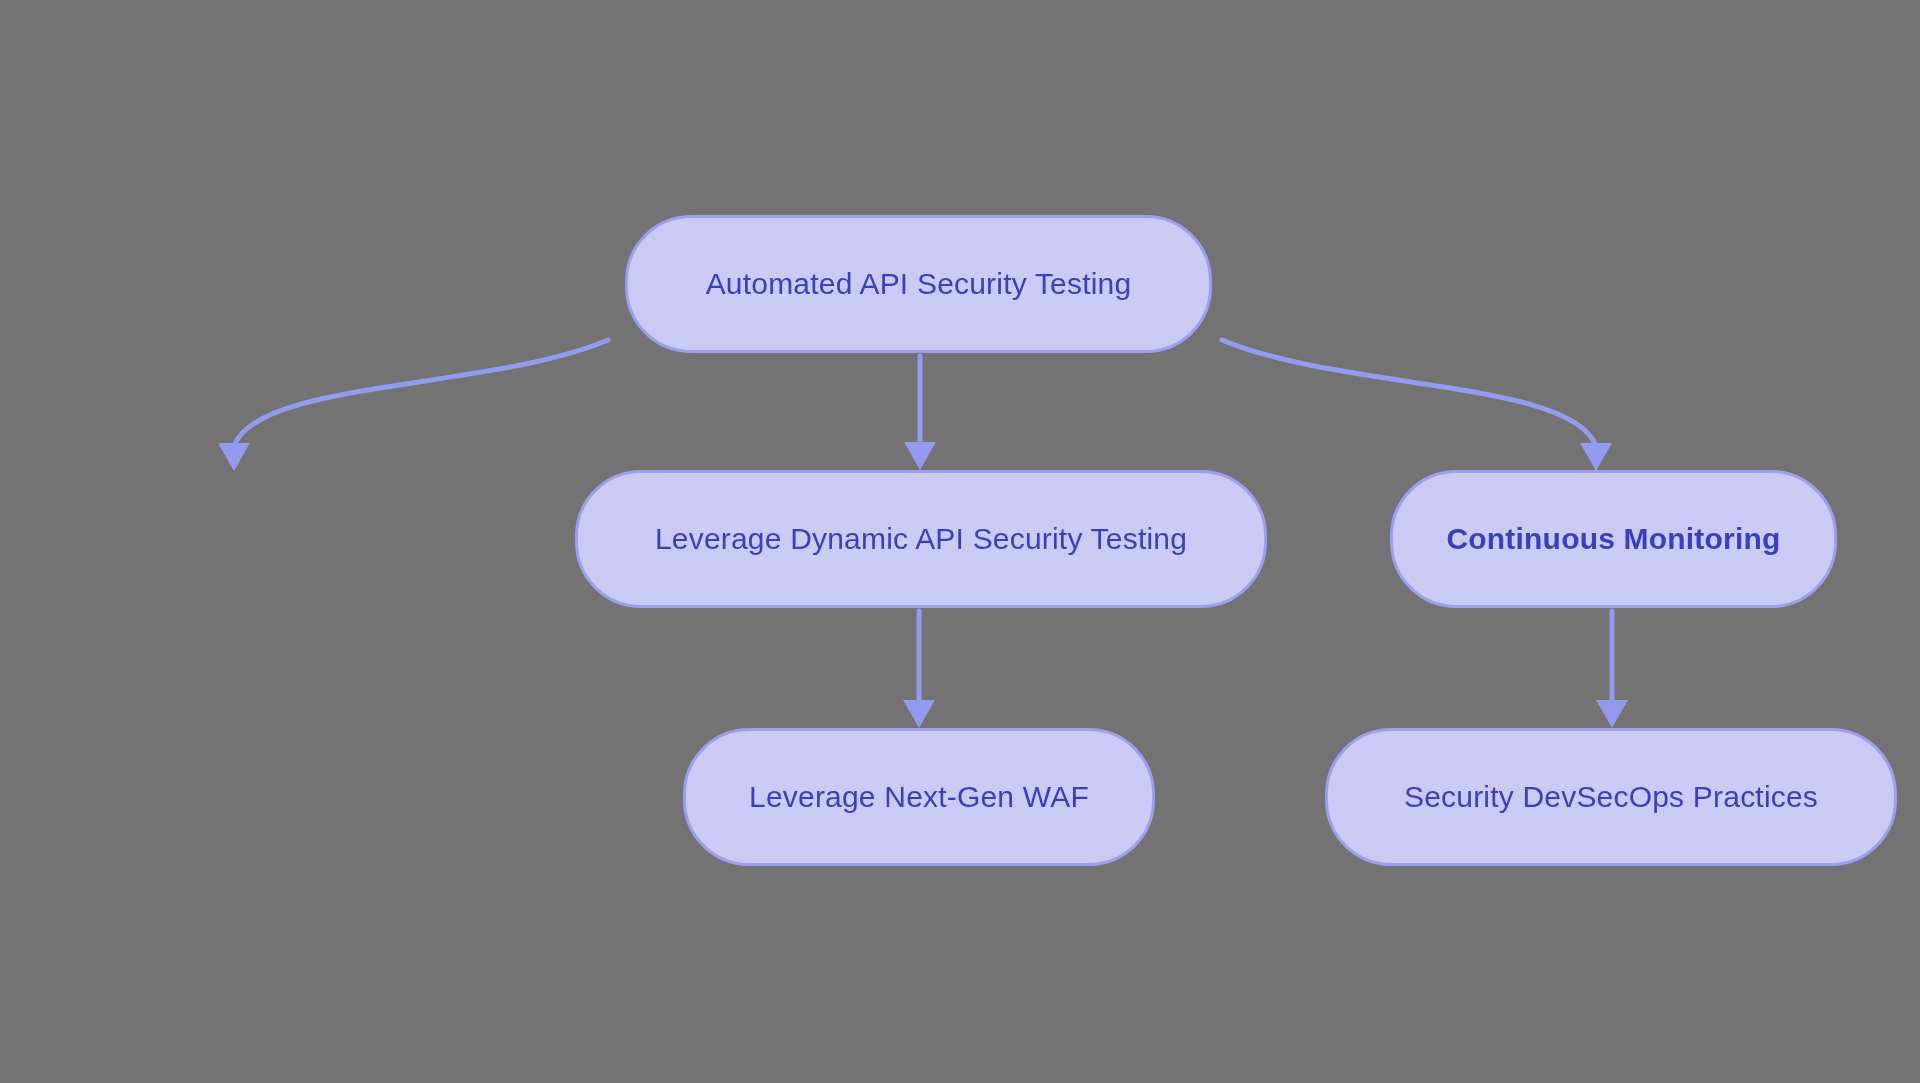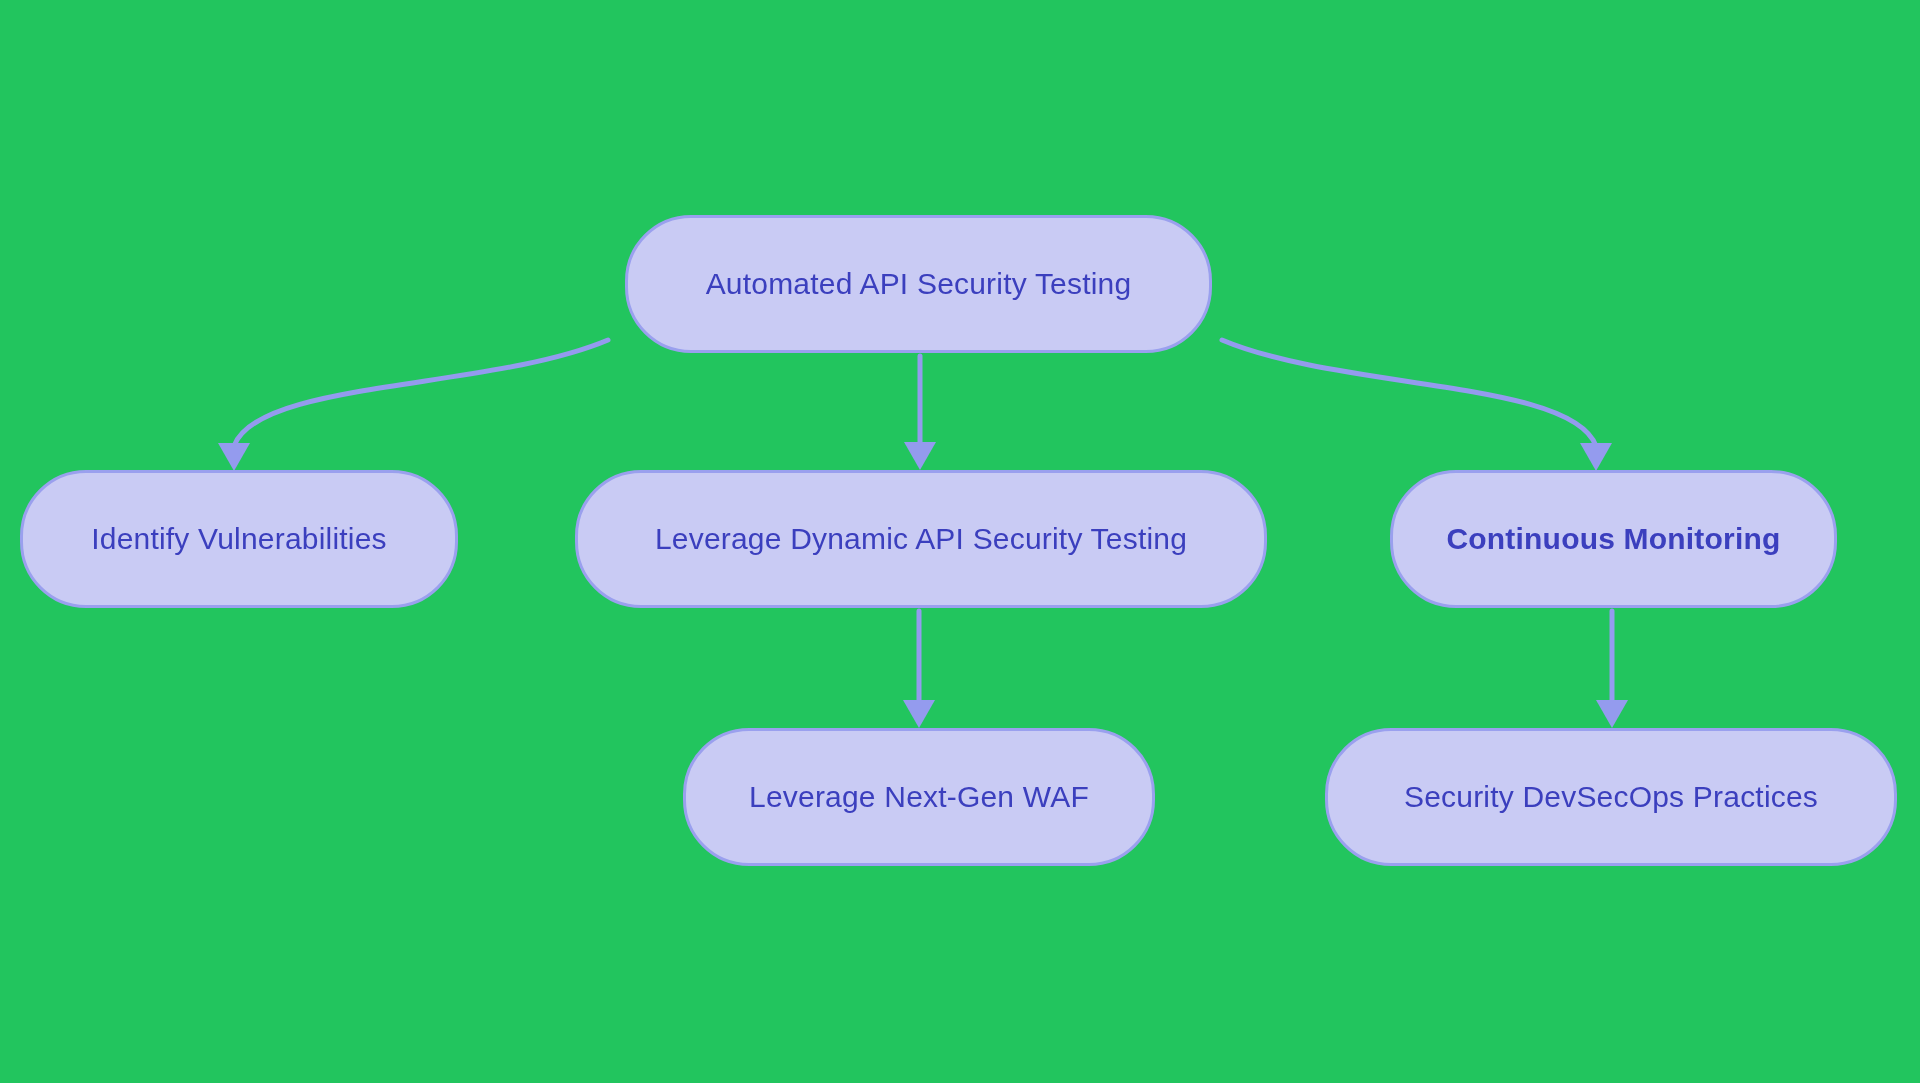--- a/index.html
+++ b/index.html
@@ -5,21 +5,21 @@
   html, body {
     margin: 0;
     padding: 0;
     background: #ffffff;
     font-family: "Liberation Sans", "DejaVu Sans", sans-serif;
   }
   .canvas {
     position: relative;
     width: 1920px;
     height: 1083px;
-    background: #22c55e;
+    background: #737373;
     overflow: hidden;
   }
   .edges-layer {
     position: absolute;
     left: 0;
     top: 0;
     width: 1920px;
     height: 1083px;
     pointer-events: none;
   }
@@ -85,23 +85,20 @@
     <g>
       <path class="edge-path" d="M 1612 611 L 1612 702"></path>
       <polygon class="edge-arrowhead" points="1596,700 1628,700 1612,728"></polygon>
     </g>
   </svg>
 
   <div class="node node-root">
     <span>Automated API Security Testing</span>
   </div>
 
-  <div class="node node-identify">
-    <span>Identify Vulnerabilities</span>
-  </div>
 
   <div class="node node-dynamic">
     <span>Leverage Dynamic API Security Testing</span>
   </div>
 
   <div class="node node-monitoring">
     <span>Continuous Monitoring</span>
   </div>
 
   <div class="node node-waf">

